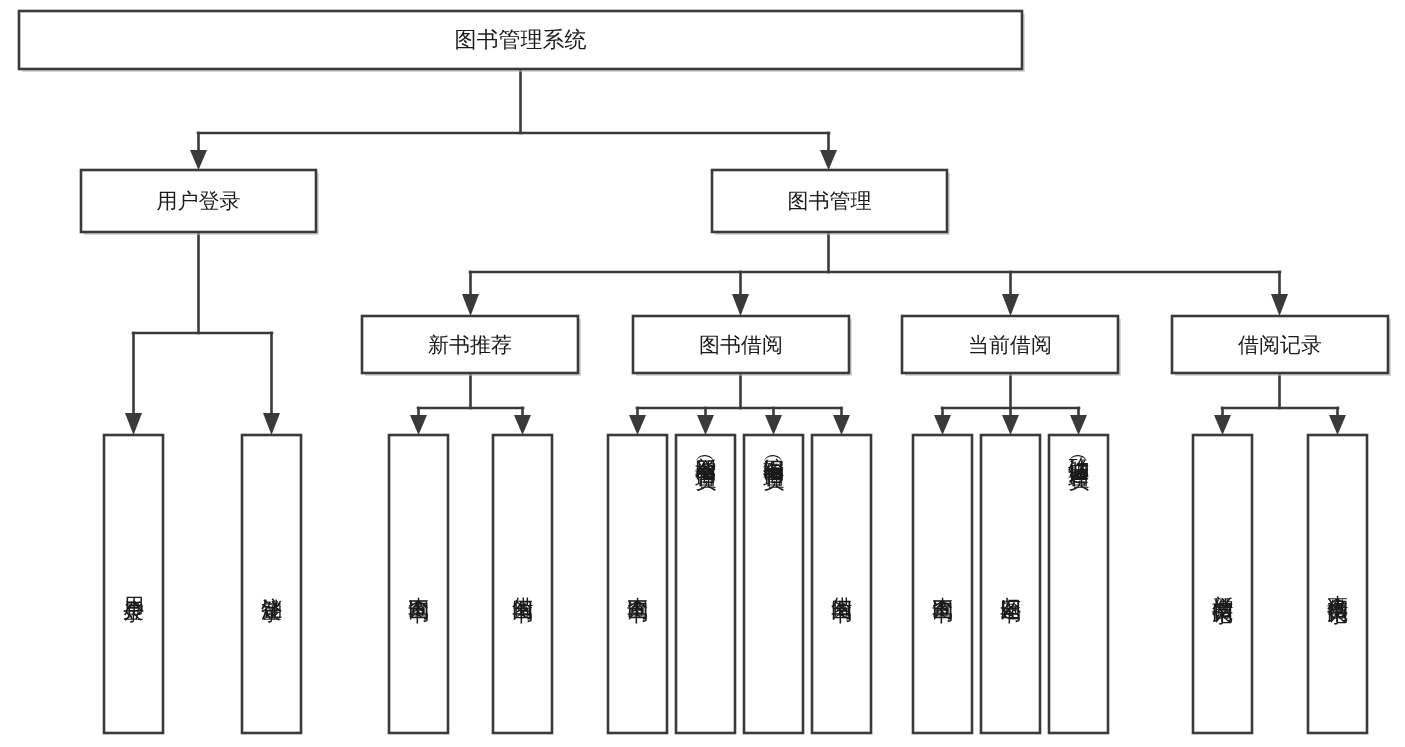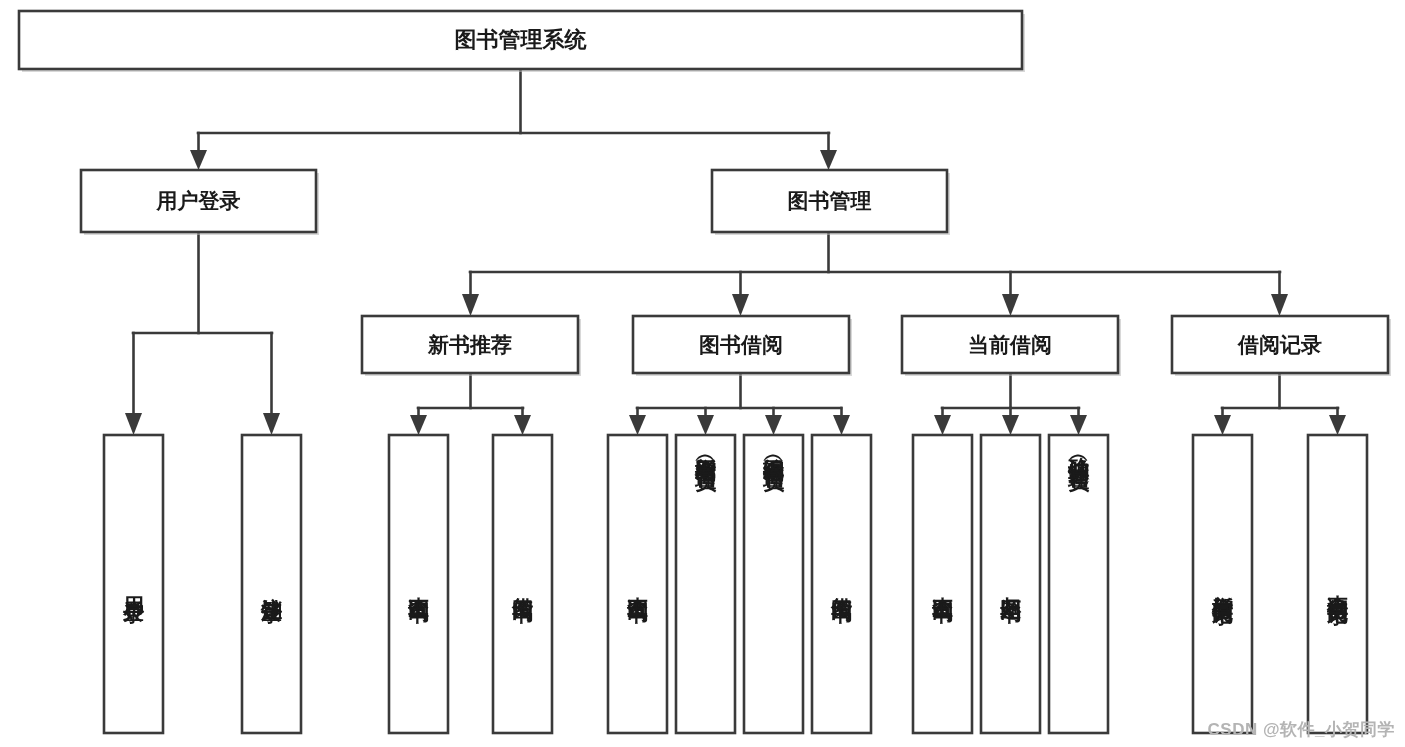--- a/index.html
+++ b/index.html
@@ -10,21 +10,20 @@
   }
   body {
     font-family: "Liberation Sans", "DejaVu Sans", sans-serif;
   }
   #diagram-root {
     position: relative;
     width: 1405px;
     height: 747px;
     background: #ffffff;
     overflow: hidden;
-    font-weight: bold;
   }
   svg.diagram-canvas {
     position: absolute;
     left: 0;
     top: 0;
     width: 1405px;
     height: 747px;
     display: block;
   }
   .node-box {
@@ -269,14 +268,13 @@
     <span class="leaf-label">确认归还（管理员）</span>
   </div>
 
   <div class="leaf-label-wrap" style="left:1193px; top:435px; width:59px; height:298px;">
     <span class="leaf-label">新增借阅记录</span>
   </div>
   <div class="leaf-label-wrap" style="left:1308px; top:435px; width:59px; height:298px;">
     <span class="leaf-label">查询借阅记录</span>
   </div>
 
-  <div class="watermark">CSDN @软件_小贺同学</div>
 </div>
 
 </body></html>

